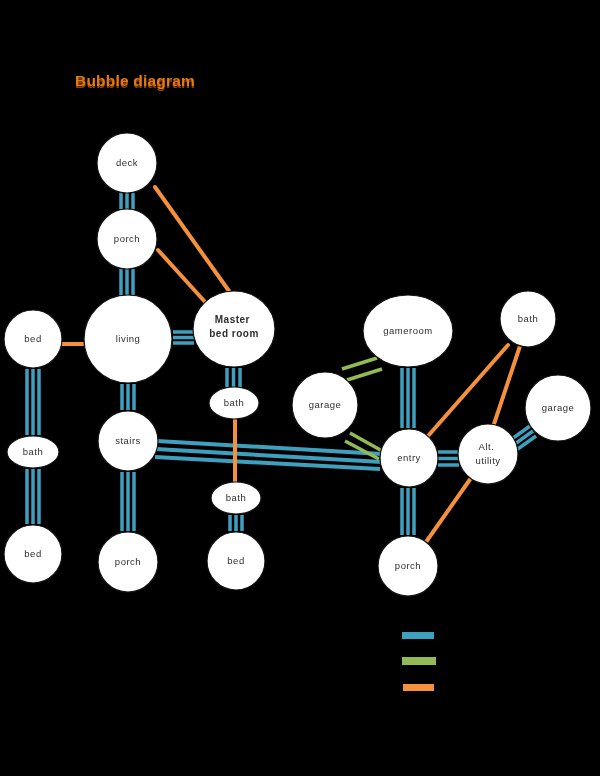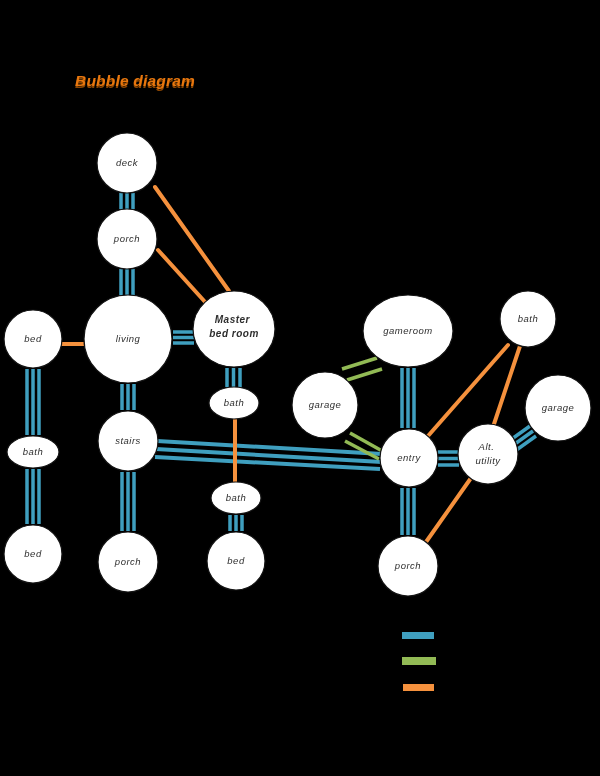--- a/index.html
+++ b/index.html
@@ -1,21 +1,21 @@
 <!DOCTYPE html>
 <html style="--background: #000000; --node-fill: #ffffff; --node-stroke: #141414; --node-text: #2e2e2e; --title-orange: #e8770e; --title-shadow: #8a4502; --edge-blue: #3f9fbf; --edge-green: #92ba55; --edge-orange: #f5913d;"><head>
 <meta charset="utf-8">
 <style>
   html,body{margin:0;padding:0;}
   body{
     width:600px;height:776px;overflow:hidden;position:relative;
     background:var(--background,#000);
     font-family:"Liberation Sans",sans-serif;
   }
-  .stage{position:relative;width:496px;height:776px;font-style:italic;}
+  .stage{position:relative;width:496px;height:776px;}
   .diagram-title{
     position:absolute;left:75px;top:72px;
     font-size:15.5px;font-weight:bold;letter-spacing:.2px;
     color:var(--title-orange);
     text-shadow:0 2px 0 var(--title-shadow);
   }
   svg{position:absolute;left:0;top:0;}
   .node-shape{fill:var(--node-fill);stroke:var(--node-stroke);stroke-width:1.2;}
   .node-label{
     fill:var(--node-text);

